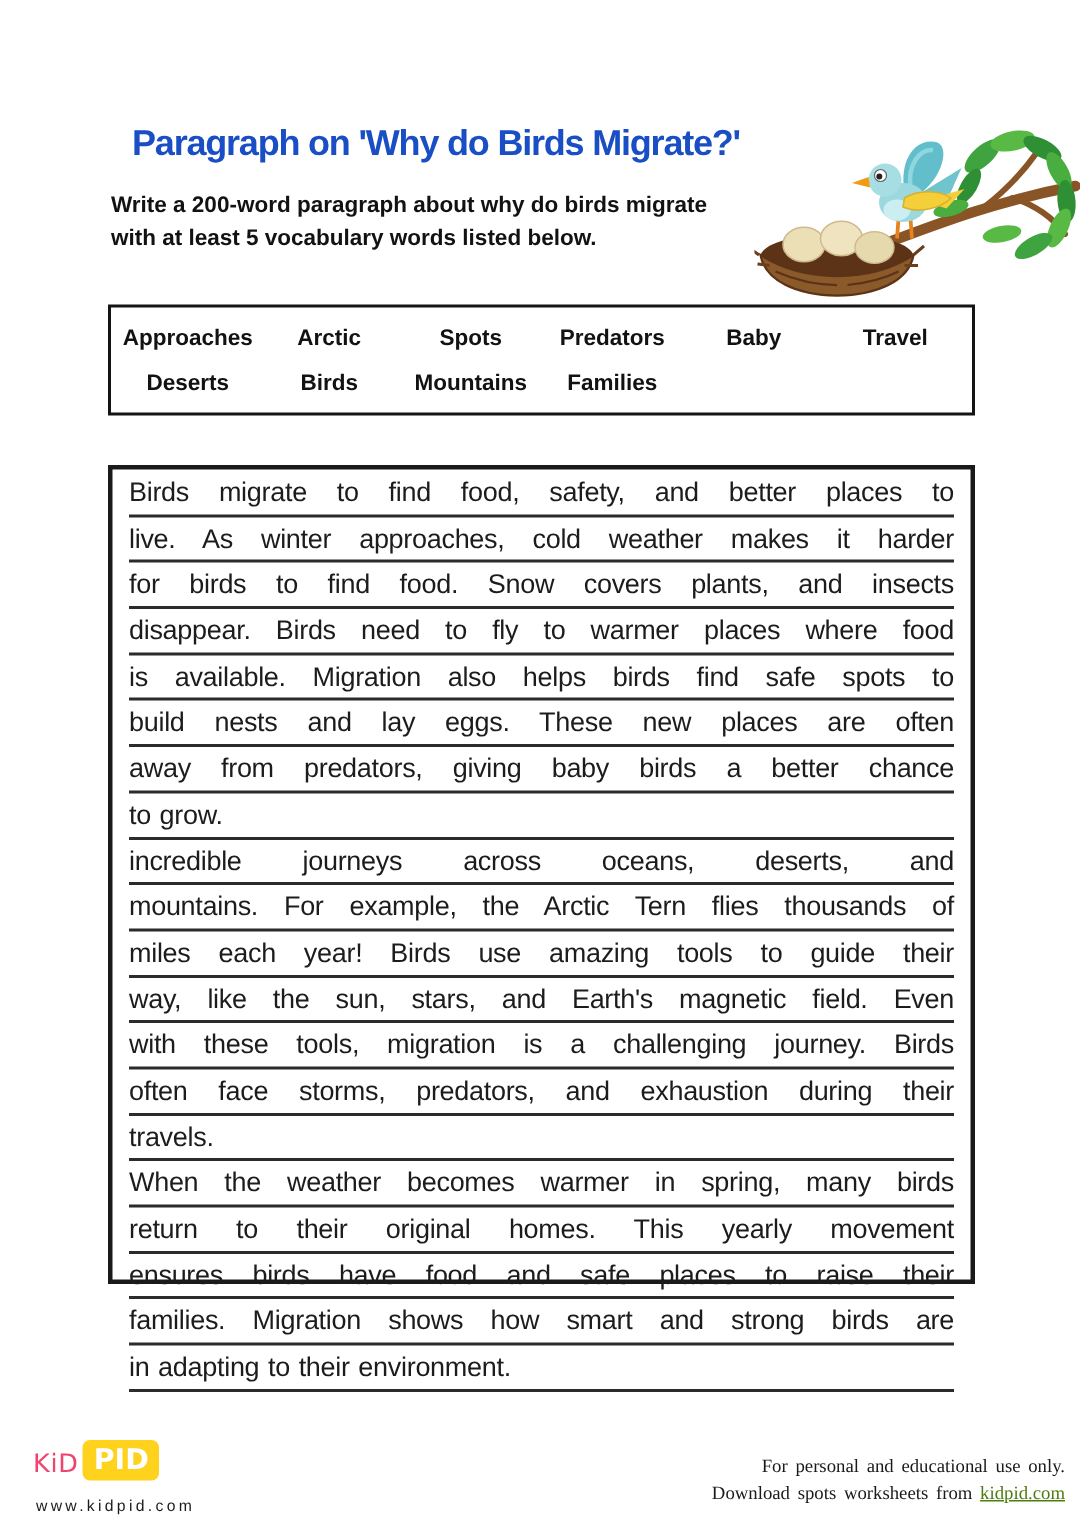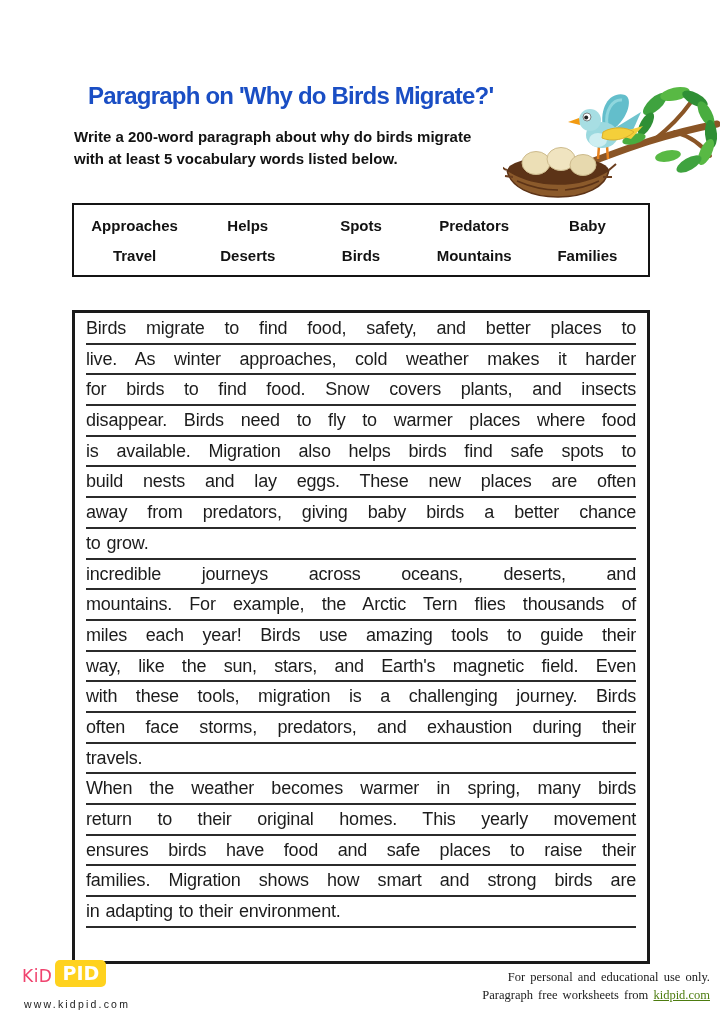--- a/index.html
+++ b/index.html
@@ -15,27 +15,27 @@
   }
   .instructions{
     position:absolute;left:74px;top:126px;margin:0;
     font-size:15px;font-weight:700;color:#121212;line-height:22px;
   }
   .illustration{position:absolute;left:503px;top:84px;width:217px;height:116px;}
   
   .vocab-box{
     position:absolute;left:72px;top:203px;width:578px;height:74px;
     border:2px solid #141414;box-sizing:border-box;
-    display:grid;grid-template-columns:repeat(5,1fr);grid-template-rows:1fr 1fr;
+    display:grid;grid-template-columns:repeat(6,1fr);grid-template-rows:1fr 1fr;
     align-items:center;padding:5px 4px;background:#fff;
   }
   .vocab-word{text-align:center;font-weight:700;font-size:15px;color:#121212;}
   
   .essay-box{
-    position:absolute;left:72px;top:310px;width:578px;height:654px;
+    position:absolute;left:72px;top:310px;width:578px;height:546px;
     border:3px solid #1a1a1a;box-sizing:border-box;
     padding:1px 11px 0 11px;background:#fff;
   }
   .essay-line{
     height:30.7px;box-sizing:border-box;border-bottom:2px solid #2b2b2b;
     font-size:18px;line-height:29px;letter-spacing:-0.2px;word-spacing:1px;
     color:#1c1c1c;text-align:justify;text-align-last:justify;text-justify:inter-word;
     overflow:visible;
   }
   .essay-line.end{text-align-last:left;}
@@ -110,21 +110,21 @@
       <ellipse cx="58" cy="75" rx="14" ry="11.5" fill="#f0e4c0" stroke="#cdbb8d" stroke-width="1"></ellipse>
       <ellipse cx="80" cy="81" rx="13" ry="10.5" fill="#e7d9ae" stroke="#cdbb8d" stroke-width="1"></ellipse>
       <path d="M4,86 C7,103 28,113 55,113 C82,113 103,103 106,86 C89,97 70,100 55,100 C40,100 21,97 4,86 Z" fill="#8b5a2b" stroke="#5c3317" stroke-width="1.5"></path>
       <path d="M14,97 C30,104 45,106 55,106 M96,97 C84,103 72,105 62,106" stroke="#5c3317" stroke-width="1.5" fill="none"></path>
       <path d="M3,86 L-4,81 M106,86 L113,80 M10,93 L2,92 M100,93 L109,93" stroke="#6b3e1e" stroke-width="2"></path>
     </g>
   </svg>
 
   <div class="vocab-box">
     <span class="vocab-word">Approaches</span>
-    <span class="vocab-word">Helps</span>
+    <span class="vocab-word">Arctic</span>
     <span class="vocab-word">Spots</span>
     <span class="vocab-word">Predators</span>
     <span class="vocab-word">Baby</span>
     <span class="vocab-word">Travel</span>
     <span class="vocab-word">Deserts</span>
     <span class="vocab-word">Birds</span>
     <span class="vocab-word">Mountains</span>
     <span class="vocab-word">Families</span>
   </div>
 
@@ -147,15 +147,15 @@
     <div class="essay-line">When the weather becomes warmer in spring, many birds</div>
     <div class="essay-line">return to their original homes. This yearly movement</div>
     <div class="essay-line">ensures birds have food and safe places to raise their</div>
     <div class="essay-line">families. Migration shows how smart and strong birds are</div>
     <div class="essay-line end">in adapting to their environment.</div>
   </div>
 
   <div class="logo"><span class="logo-kid">KiD</span><span class="logo-pid">PID</span></div>
   <div class="logo-site">www.kidpid.com</div>
 
-  <div class="footer-note"><span>For personal and educational use only.</span><br><span>Paragraph free worksheets from </span><a class="footer-link">kidpid.com</a></div>
+  <div class="footer-note"><span>For personal and educational use only.</span><br><span>Download spots worksheets from </span><a class="footer-link">kidpid.com</a></div>
 
 </div>
 
 </body></html>

